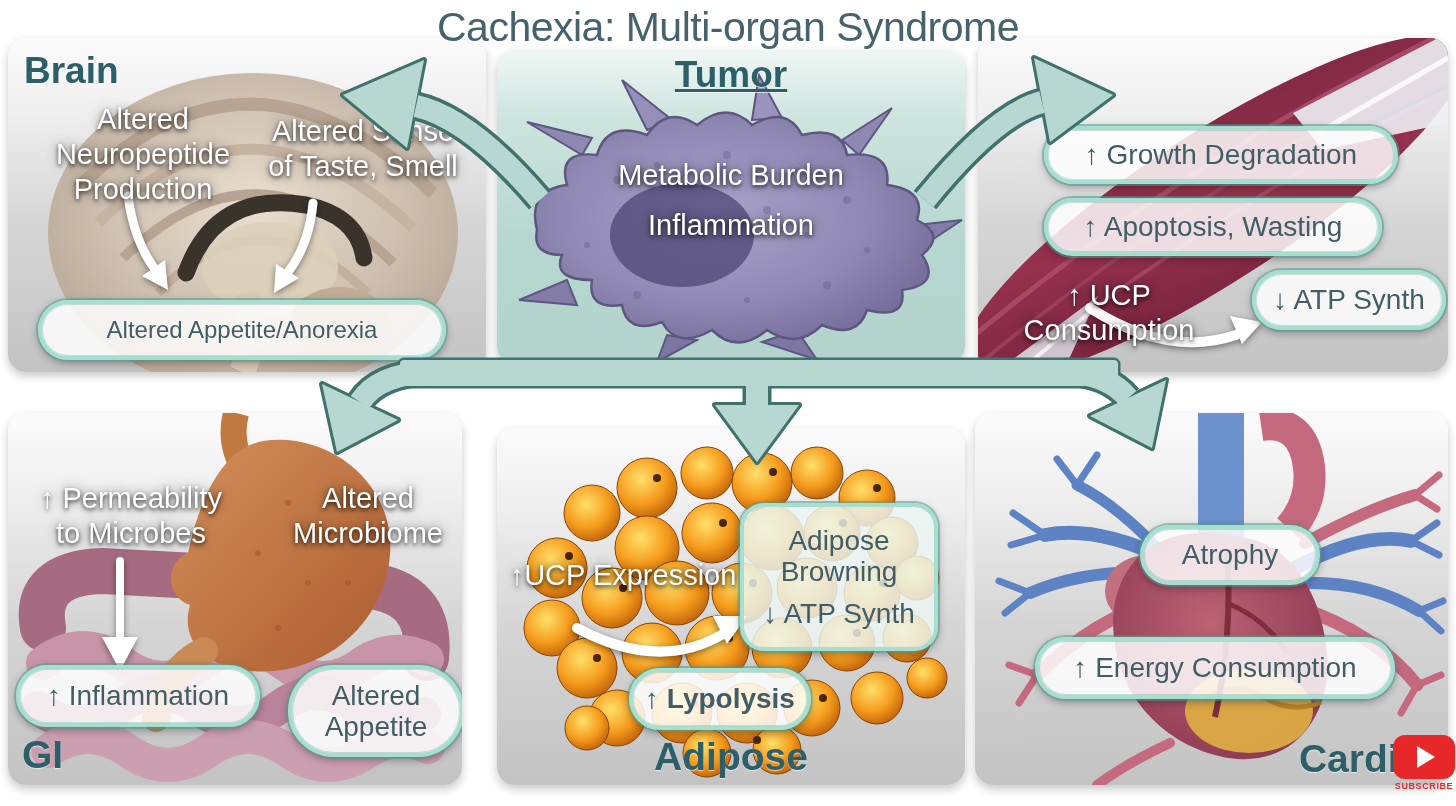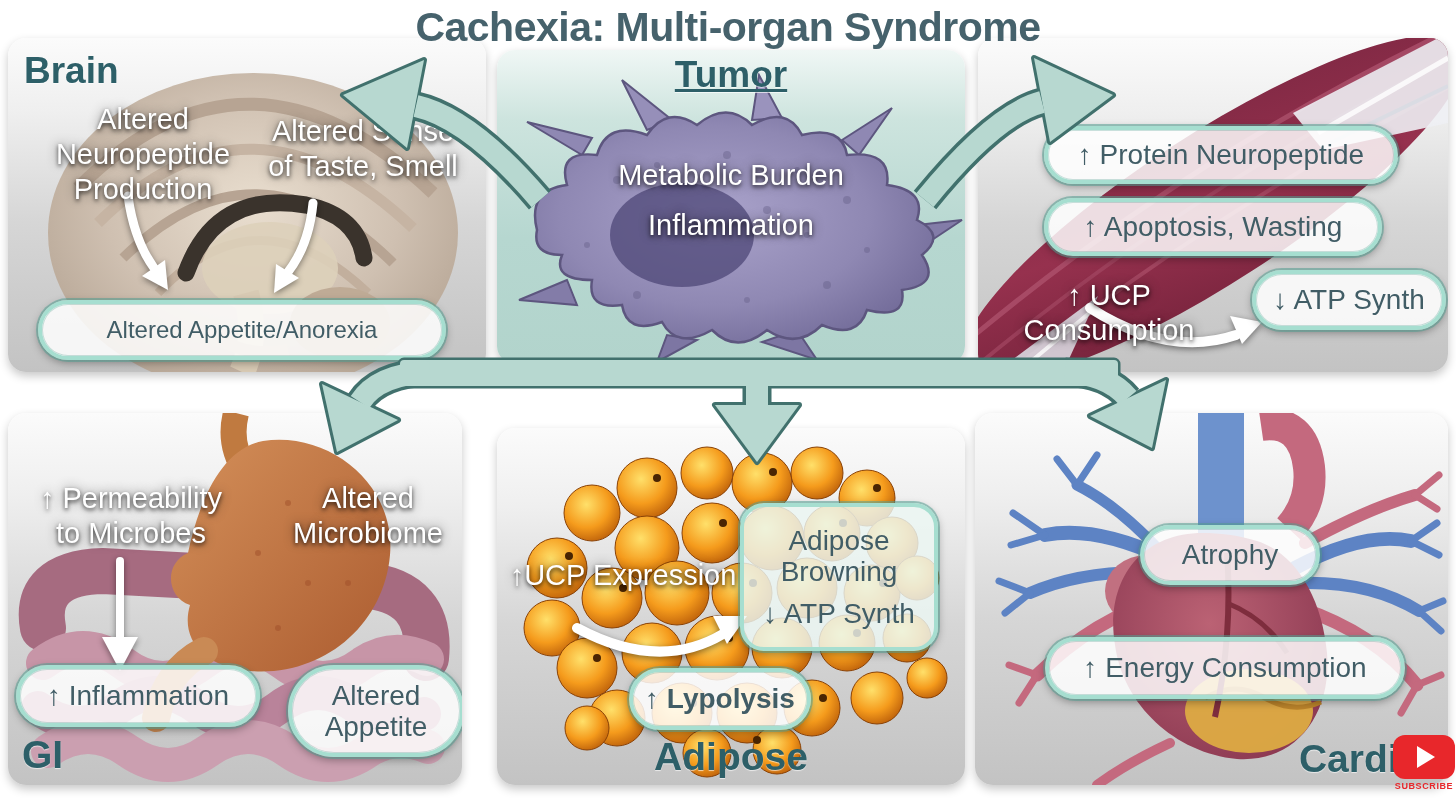--- a/index.html
+++ b/index.html
@@ -1,19 +1,19 @@
 <!DOCTYPE html>
 <html><head>
 <meta charset="utf-8">
 <style>
   html,body{margin:0;padding:0;background:#ffffff;}
   .stage{position:relative;width:1456px;height:806px;background:#ffffff;overflow:hidden;
          font-family:"Liberation Sans", sans-serif;}
   .title{position:absolute;left:0;right:0;top:4px;text-align:center;
-         font-size:41px;font-weight:bold;color:#46626c;letter-spacing:-0.5px;z-index:6;}
+         font-size:41px;font-weight:normal;color:#46626c;letter-spacing:-0.5px;z-index:6;}
   .panel{position:absolute;border-radius:18px;overflow:hidden;
          box-shadow:0 4px 10px rgba(0,0,0,0.22);}
   .panel.gray{background:linear-gradient(180deg,#fbfbfb 0%,#efefef 22%,#d6d6d6 55%,#c3c3c3 100%);}
   .panel.teal{background:linear-gradient(180deg,#f0f7f5 0%,#cde4de 22%,#b6d7d0 60%,#b2d4cc 100%);}
   .illus{position:absolute;inset:0;width:100%;height:100%;}
   .fx{position:absolute;inset:0;width:100%;height:100%;pointer-events:none;
       filter:drop-shadow(0 2px 3px rgba(0,0,0,0.45));}
   .panel-label{position:absolute;color:#2d5f68;font-weight:bold;font-size:37px;
       text-shadow:0 1px 1px rgba(255,255,255,0.65);z-index:4;}
   .anno{position:absolute;color:#ffffff;font-size:29px;line-height:1.2;text-align:center;
@@ -139,21 +139,21 @@
       <polygon points="315,75 470,-5 470,85 345,112" fill="#eef0f4" opacity="0.9"></polygon>
       <path d="M 340 95 L 470 20" stroke="#ffffff" stroke-width="5" opacity="0.8"></path>
       <path d="M 352 105 L 470 48" stroke="#d8dce4" stroke-width="4" opacity="0.8"></path>
       <polygon points="30,325 120,258 85,334 28,334" fill="#dfe3ea" opacity="0.85"></polygon>
       <path d="M 45 330 L 115 272" stroke="#ffffff" stroke-width="4" opacity="0.8"></path>
     </svg>
     <svg class="fx" viewBox="0 0 470 334">
       <path d="M 112 270 Q 190 320 258 297" stroke="#ffffff" stroke-width="10" fill="none" stroke-linecap="round"></path>
       <polygon points="284,284 252,278 264,306" fill="#ffffff"></polygon>
     </svg>
-    <div class="pill" style="left:66px;top:88px;width:346px;height:50px;">↑ Protein Neuropeptide</div>
+    <div class="pill" style="left:66px;top:88px;width:346px;height:50px;">↑ Growth Degradation</div>
     <div class="pill" style="left:66px;top:160px;width:330px;height:50px;">↑ Apoptosis, Wasting</div>
     <div class="anno" style="left:6px;top:240px;width:250px;">↑ UCP Consumption</div>
     <div class="pill" style="left:274px;top:232px;width:186px;height:52px;">↓ ATP Synth</div>
   </div>
 
   <div class="panel gray" style="left:8px;top:413px;width:454px;height:372px;">
     <svg class="illus" viewBox="0 0 454 372">
       <defs>
         <linearGradient id="stomG" x1="0" y1="0" x2="1" y2="1">
           <stop offset="0%" stop-color="#d4905a"></stop>
@@ -307,21 +307,21 @@
         <path d="M 195 330 Q 152 350 122 372" stroke-width="10"></path>
       </g>
       <ellipse cx="172" cy="178" rx="42" ry="36" fill="#c17080"></ellipse>
       <path d="M 228 120 C 162 120 130 172 140 232 C 148 292 200 340 262 346 C 322 350 357 300 352 240 C 347 184 320 140 282 128 C 263 122 244 120 228 120 Z" fill="url(#heartG)"></path>
       <ellipse cx="274" cy="298" rx="64" ry="42" fill="#ddab43" opacity="0.95"></ellipse>
       <path d="M 230 285 q 30 -18 60 0 q 28 16 56 4" stroke="#b9822a" stroke-width="5" fill="none"></path>
       <path d="M 252 140 Q 258 222 240 304" stroke="#7e2d3d" stroke-width="6" fill="none"></path>
       <path d="M 252 190 Q 290 205 312 240" stroke="#7e2d3d" stroke-width="5" fill="none"></path>
     </svg>
     <div class="pill" style="left:165px;top:112px;width:172px;height:52px;">Atrophy</div>
-    <div class="pill" style="left:70px;top:224px;width:352px;height:54px;text-align:center;">↑ Energy Consumption</div>
+    <div class="pill" style="left:60px;top:224px;width:352px;height:54px;text-align:center;">↑ Energy Consumption</div>
     <div class="panel-label" style="right:6px;bottom:4px;font-size:39px;">Cardiac</div>
   </div>
 
   <svg class="overlay" viewBox="0 0 1456 806">
 
     <g>
       <rect x="400" y="360" width="718" height="26" rx="4" fill="#b7d8d0" stroke="#41716d" stroke-width="5"></rect>
       <path d="M 540 200 Q 470 118 416 106" stroke="#41716d" stroke-width="29" fill="none"></path>
       <polygon points="343,95 424,60 407,148" fill="#b7d8d0" stroke="#41716d" stroke-width="6" stroke-linejoin="round"></polygon>
       <path d="M 925 200 Q 995 114 1042 102" stroke="#41716d" stroke-width="29" fill="none"></path>

